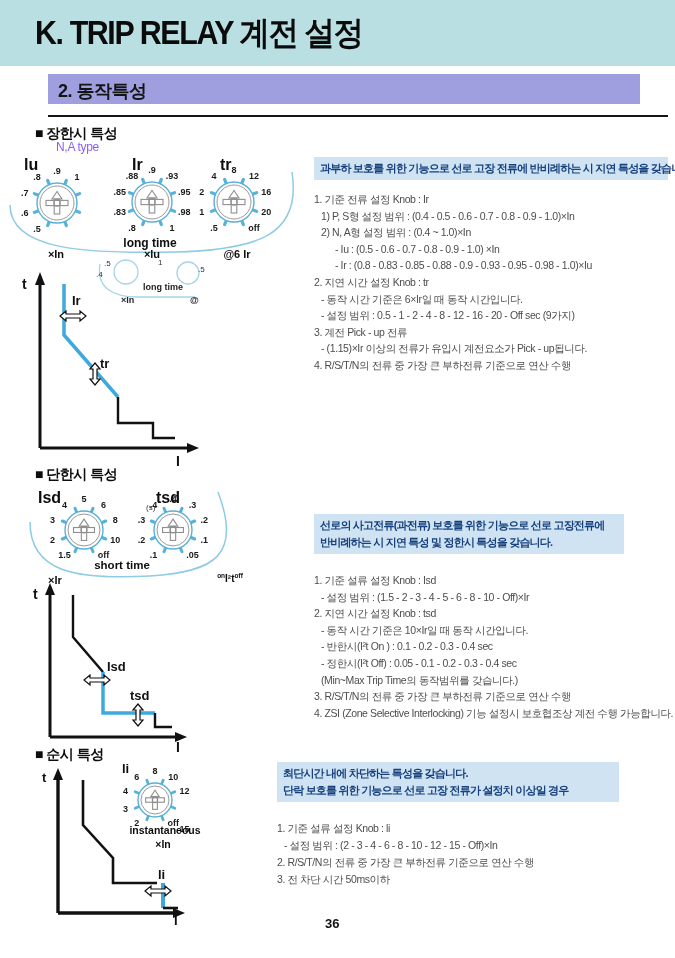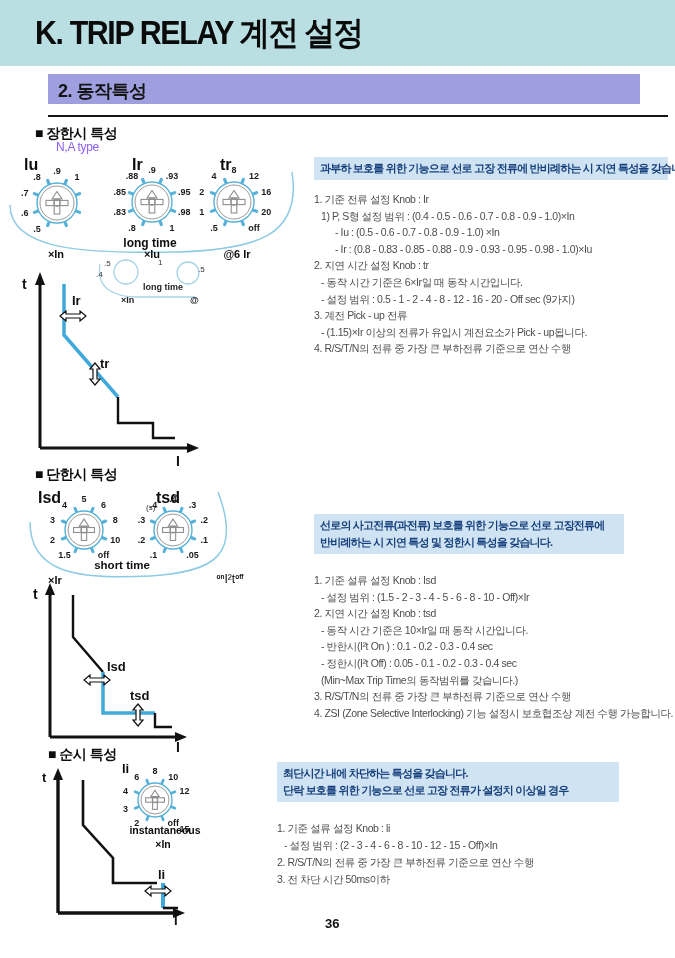--- a/index.html
+++ b/index.html
@@ -21,21 +21,21 @@
   .knob-sub{font-size:8px;color:#333;}
   .unit-label{font-size:11px;font-weight:bold;color:#0d0d0d;text-align:center;white-space:nowrap;}
   .group-label{font-size:12px;font-weight:bold;color:#0d0d0d;text-align:center;white-space:nowrap;}
   .hl-box{background:#cfe3f3;color:#17407c;font-weight:bold;font-size:11px;letter-spacing:-0.8px;
           padding:3px 6px;line-height:17px;white-space:nowrap;}
   .bodyblock{font-size:10.5px;color:#4d4d4d;letter-spacing:-0.4px;line-height:16.6px;white-space:nowrap;}
   .bodyline.ind0{margin-left:0;}
   .bodyline.ind1{margin-left:7px;}
   .bodyline.ind2{margin-left:21px;}
   .page-num{font-size:13px;font-weight:bold;color:#111;}
-  .i2t-base{font-size:12px;font-weight:normal;}
+  .i2t-base{font-size:10px;font-weight:bold;}
   .i2t-sup{font-size:6.5px;font-weight:bold;vertical-align:4px;}
   svg text{font-family:"Liberation Sans",sans-serif;}
 </style>
 </head>
 <body>
 
 <div class="page">
 
   <div class="abs header-band"></div>
   <div class="abs doc-title">K. TRIP RELAY 계전 설정</div>
@@ -135,20 +135,21 @@
 
   <div class="abs group-label" style="left:110px;top:236px;width:80px;">long time</div>
   <div class="abs unit-label" style="left:31px;top:248px;width:50px;">×In</div>
   <div class="abs unit-label" style="left:127px;top:248px;width:50px;">×lu</div>
   <div class="abs unit-label" style="left:212px;top:248px;width:50px;">@6 Ir</div>
 
   <div class="abs hl-box" style="left:314px;top:157px;width:342px;">과부하 보호를 위한 기능으로 선로 고장 전류에 반비례하는 시 지연 특성을 갖습니다.</div>
   <div class="abs bodyblock" style="left:314px;top:191px;">
       <div class="bodyline ind0">1. 기준 전류 설정 Knob : Ir</div>
       <div class="bodyline ind1">1) P, S형 설정 범위 : (0.4 - 0.5 - 0.6 - 0.7 - 0.8 - 0.9 - 1.0)×In</div>
+      <div class="bodyline ind1">2) N, A형 설정 범위 : (0.4 ~ 1.0)×In</div>
       <div class="bodyline ind2">- Iu : (0.5 - 0.6 - 0.7 - 0.8 - 0.9 - 1.0) ×In</div>
       <div class="bodyline ind2">- Ir : (0.8 - 0.83 - 0.85 - 0.88 - 0.9 - 0.93 - 0.95 - 0.98 - 1.0)×Iu</div>
       <div class="bodyline ind0">2. 지연 시간 설정 Knob : tr</div>
       <div class="bodyline ind1">- 동작 시간 기준은 6×Ir일 때 동작 시간입니다.</div>
       <div class="bodyline ind1">- 설정 범위 : 0.5 - 1 - 2 - 4 - 8 - 12 - 16 - 20 - Off sec (9가지)</div>
       <div class="bodyline ind0">3. 계전 Pick - up 전류</div>
       <div class="bodyline ind1">- (1.15)×Ir 이상의 전류가 유입시 계전요소가 Pick - up됩니다.</div>
       <div class="bodyline ind0">4. R/S/T/N의 전류 중 가장 큰 부하전류 기준으로 연산 수행</div>
     </div>
 
@@ -274,21 +275,21 @@
     <text x="146" y="170" font-size="14" font-weight="bold" fill="#111">I</text>
     <polyline points="43,13 43,55 73,90" fill="none" stroke="#111" stroke-width="2.4"></polyline>
     <polyline points="73,90 73,131 125,131" fill="none" stroke="#3fa9dc" stroke-width="3.5"></polyline>
     <polyline points="125,131 125,145 142,145" fill="none" stroke="#111" stroke-width="2.4"></polyline>
     <text x="77" y="89" font-size="13" font-weight="bold" fill="#111">Isd</text>
     <path d="M 54,98 L 60,93 L 60,96 L 74,96 L 74,93 L 80,98 L 74,103 L 74,100 L 60,100 L 60,103 Z" fill="#fff" stroke="#111" stroke-width="1.2"></path>
     <text x="100" y="118" font-size="13" font-weight="bold" fill="#111">tsd</text>
     <path d="M 108,122 L 103,128 L 106,128 L 106,138 L 103,138 L 108,144 L 113,138 L 110,138 L 110,128 L 113,128 Z" fill="#fff" stroke="#111" stroke-width="1.2"></path>
   </svg>
 
-  <div class="abs sec-heading" style="left:48px;top:746px;">■ 순시 특성</div>
+  <div class="abs sec-heading" style="left:35px;top:746px;">■ 순시 특성</div>
 
   <span class="abs knob-name" style="left:122px;top:761px;font-size:13px;">li</span>
   <div class="knob" style="left: 104px; top: 749px; width: 102px; height: 102px;">
       <svg width="50" height="50" viewBox="-25 -25 50 50" style="position:absolute;left:50%;top:50%;transform:translate(-50%,-50%)">
         <line x1="15.705952052691874" y1="6.505618350206526" x2="19.863409948992665" y2="8.227693795849431" stroke="#58b1d8" stroke-width="2.72" stroke-linecap="round"></line>
         <line x1="6.505618350206527" y1="15.705952052691874" x2="8.227693795849431" y2="19.863409948992665" stroke="#58b1d8" stroke-width="2.72" stroke-linecap="round"></line>
         <line x1="-6.505618350206525" y1="15.705952052691874" x2="-8.22769379584943" y2="19.863409948992665" stroke="#58b1d8" stroke-width="2.72" stroke-linecap="round"></line>
         <line x1="-15.705952052691874" y1="6.505618350206528" x2="-19.863409948992665" y2="8.227693795849433" stroke="#58b1d8" stroke-width="2.72" stroke-linecap="round"></line>
         <line x1="-15.705952052691877" y1="-6.505618350206517" x2="-19.86340994899267" y2="-8.227693795849419" stroke="#58b1d8" stroke-width="2.72" stroke-linecap="round"></line>
         <line x1="-6.505618350206522" y1="-15.705952052691876" x2="-8.227693795849424" y2="-19.86340994899267" stroke="#58b1d8" stroke-width="2.72" stroke-linecap="round"></line>

